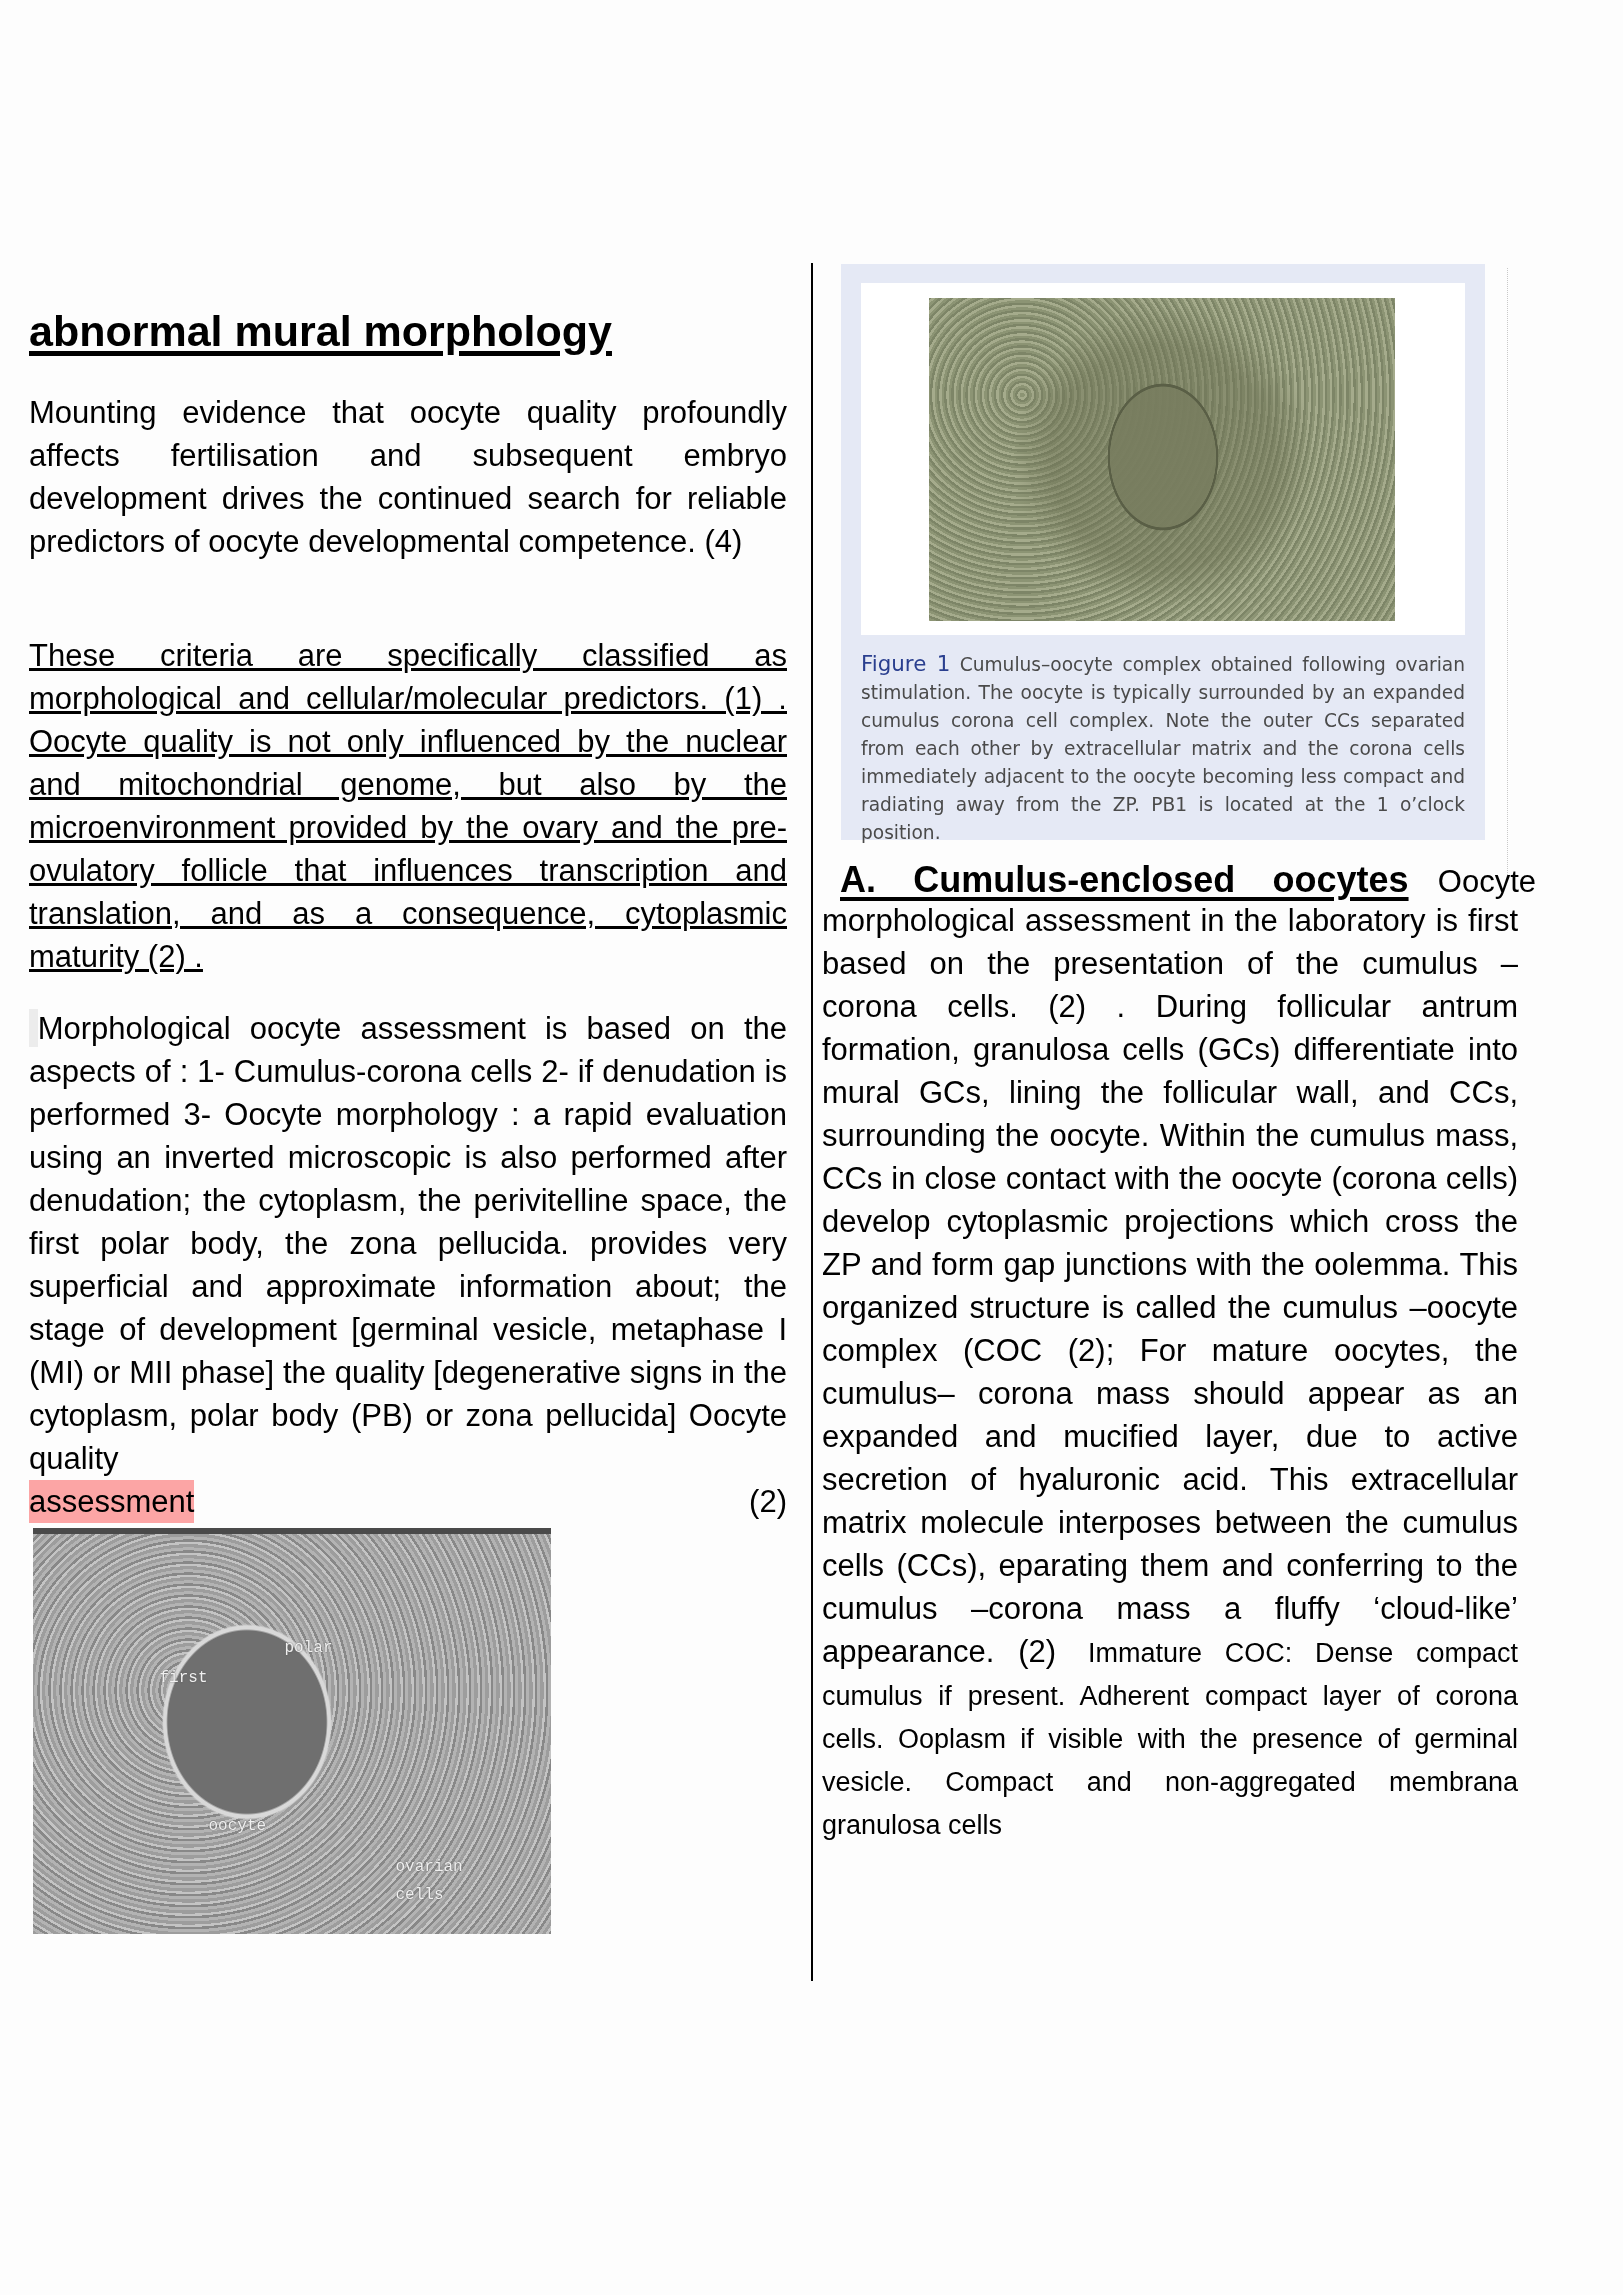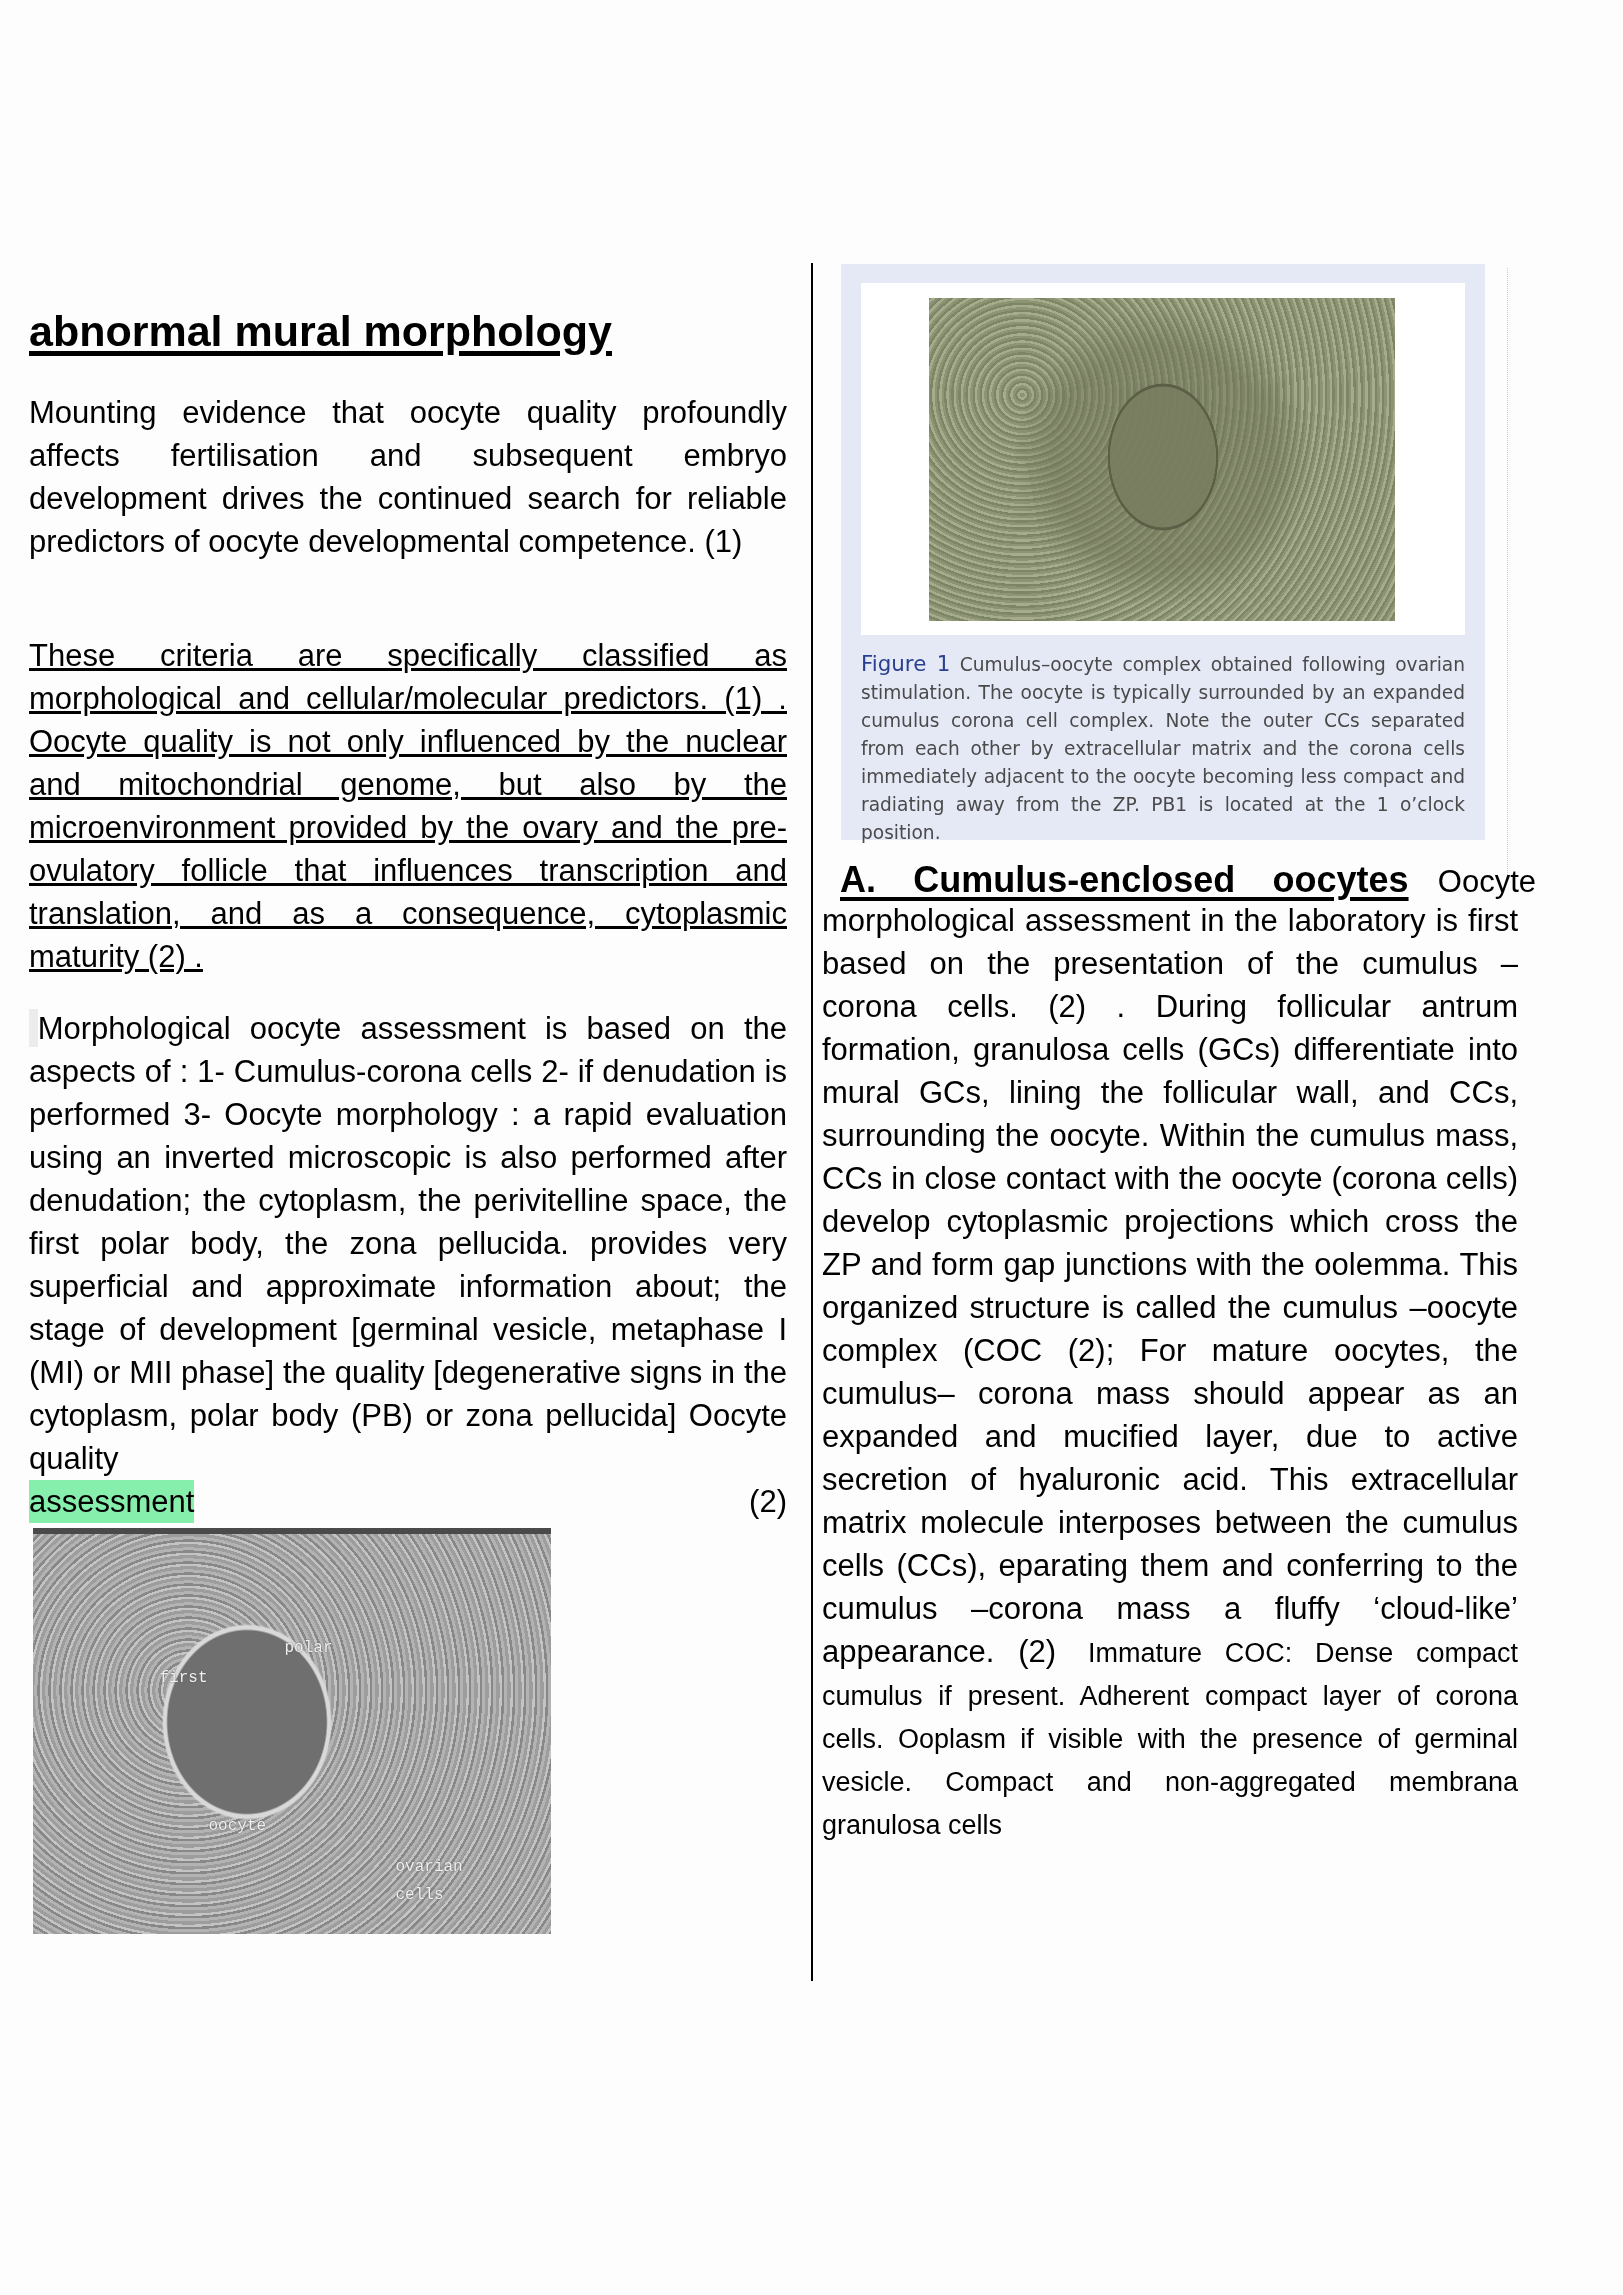--- a/index.html
+++ b/index.html
@@ -6,21 +6,21 @@
   body { width:1623px; height:2295px; background:#fdfdfd; position:relative; overflow:hidden;
          font-family:"Liberation Sans", sans-serif; color:#000; }
   .abs { position:absolute; }
   .h1 { left:29px; top:306px; font-size:43px; font-weight:bold; text-decoration:underline;
         text-decoration-thickness:4.8px; text-underline-offset:4.8px; white-space:nowrap; line-height:51px; }
   .col { position:absolute; font-size:31px; line-height:43px; text-align:justify; text-align-last:left; }
   .left { left:29px; width:758px; }
   .p1 { top:391px; }
   .p2 { top:634px;text-decoration:underline; }
   .p3 { top:1007px; }
-  .hl { background:#86efac; }
+  .hl { background:#fca5a5; }
   .cursor-mark { display:inline-block; width:8.7px; height:38px; background:#ececec; vertical-align:-8px; margin-right:0; }
   .lastline { display:flex; justify-content:space-between; }
   .divider { left:811px; top:263px; width:2.4px; height:1718px; background:#000; }
   .dotted { left:1507px; top:268px; width:0; height:607px; border-left:1.6px dotted #c8c8c8; }
   .fig-panel { left:841px; top:264px; width:644px; height:576px; background:#e5e9f5; }
   .fig-inner { left:861px; top:283px; width:604px; height:352px; background:#ffffff; }
   .fig-photo { left:929px; top:298px; width:466px; height:323px;
      background:
        radial-gradient(ellipse 55px 73px at 234px 159px, rgba(120,125,95,0.9) 0 96%, rgba(90,95,70,1) 97% 100%, transparent 101%),
        radial-gradient(circle at 234px 159px, rgba(110,115,85,0.5) 0 111px, transparent 151px),
@@ -42,21 +42,21 @@
        #a8a8a8; }
   .photo-left .topbar { position:absolute; left:0; top:0; width:100%; height:5.5px; background:#4a4a4a; }
   .lbl { position:absolute; font-family:"Liberation Mono", monospace; font-size:16px; color:#f0f0f0;
          text-shadow:0 0 1.6px #555; line-height:19px; }
 </style>
 </head>
 <body>
 
 <div class="abs h1">abnormal mural morphology</div>
 
-<div class="col left p1">Mounting evidence that oocyte quality profoundly affects fertilisation and subsequent embryo development drives the continued search for reliable predictors of oocyte developmental competence. (1)</div>
+<div class="col left p1">Mounting evidence that oocyte quality profoundly affects fertilisation and subsequent embryo development drives the continued search for reliable predictors of oocyte developmental competence. (4)</div>
 
 <div class="col left p2">These criteria are specifically classified as morphological and cellular/molecular predictors. (1) . Oocyte quality is not only influenced by the nuclear and mitochondrial genome, but also by the microenvironment provided by the ovary and the pre-ovulatory follicle that influences transcription and translation, and as a consequence, cytoplasmic maturity (2) .</div>
 
 <div class="col left p3">
   <span class="cursor-mark"></span><span>Morphological oocyte assessment is based on the aspects of : 1- Cumulus-corona cells 2- if denudation is performed 3- Oocyte morphology : a rapid evaluation using an inverted microscopic is also performed after denudation; the cytoplasm, the perivitelline space, the first polar body, the zona pellucida. provides very superficial and approximate information about; the stage of development [germinal vesicle, metaphase I (MI) or MII phase] the quality [degenerative signs in the cytoplasm, polar body (PB) or zona pellucida] Oocyte quality</span>
   <div class="lastline">
     <span class="hl">assessment</span>
     <span>(2)</span>
   </div>
 </div>

